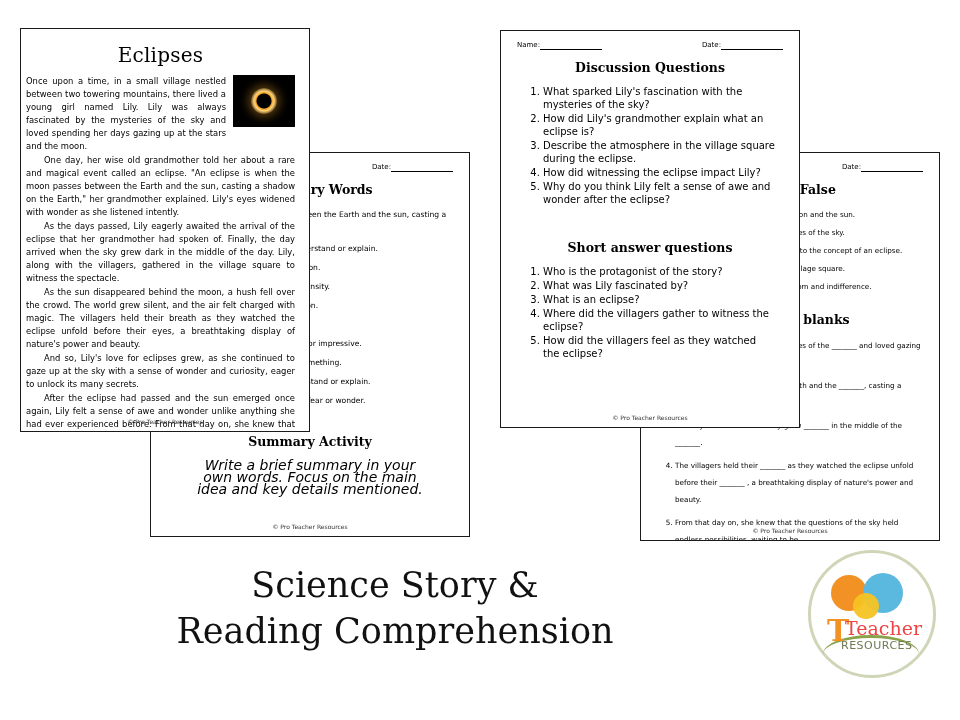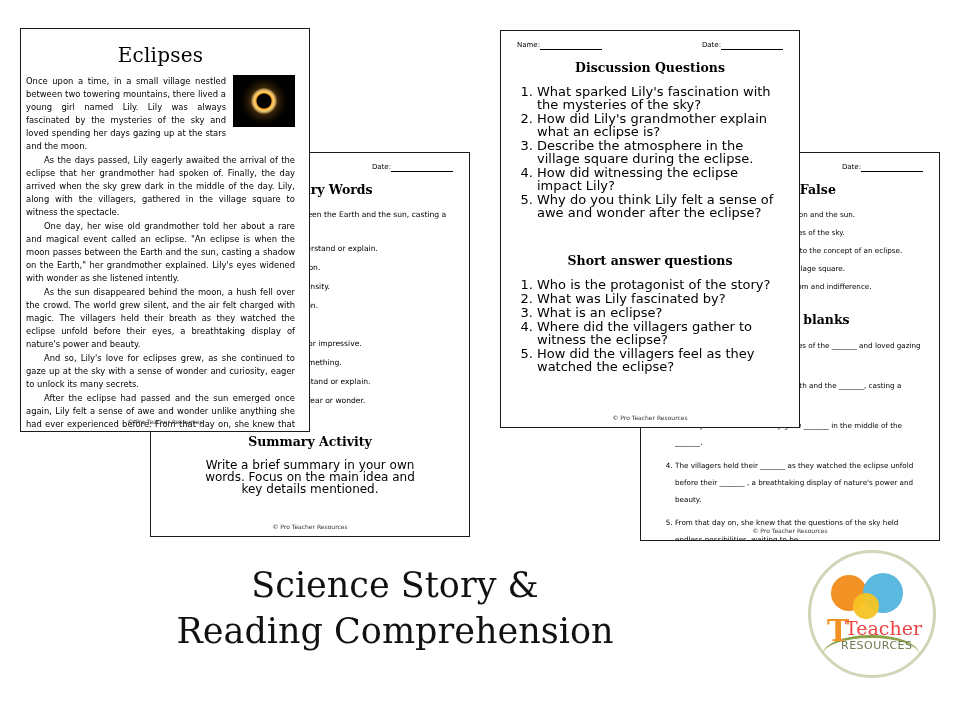--- a/index.html
+++ b/index.html
@@ -60,30 +60,30 @@
   }
   .nameline span u{text-decoration:none;border-bottom:1px solid #000;display:inline-block;min-width:62px;}
   .sheet h2{
     text-align:center;font-size:12.5px;font-family:"DejaVu Serif",serif;
     margin:4px 0 10px 0;font-weight:bold;
   }
   .vocab-list{list-style:none;margin:0;padding:0;font-size:7.6px;line-height:15px;}
   .vocab-list li{margin-bottom:4px;}
   .summary-block{margin-top:26px;}
   .summary-text{
-    text-align:center;font-size:12px;line-height:12px;margin:0 26px;
+    text-align:center;font-size:14px;line-height:12px;margin:0 26px;font-style:italic;
   }
 
   
   #sheet-discussion{
     left:500px;top:30px;width:300px;height:398px;
     padding:10px 16px 0 16px;
     z-index:6;
   }
-  ol.qlist{margin:2px;padding-left:18px;font-size:13px;line-height:13px;}
+  ol.qlist{margin:8px;padding-left:18px;font-size:10px;line-height:13px;}
   ol.qlist li{margin-bottom:1px;}
 
   
   #sheet-truefalse{
     left:640px;top:152px;width:300px;height:389px;
     padding:10px 16px 0 16px;
     z-index:5;
   }
   ol.tflist{margin:0;padding-left:18px;font-size:7.2px;line-height:15px;}
   ol.tflist li{margin-bottom:3px;}
@@ -142,22 +142,22 @@
 
 <div class="stage">
 
   <div class="sheet" id="sheet-story">
     <div class="title">Eclipses</div>
     <div class="story-body">
       <div class="eclipse-fig">
           <span class="ring"></span>
         </div>
       <p class="first">Once upon a time, in a small village nestled between two towering mountains, there lived a young girl named Lily. Lily was always fascinated by the mysteries of the sky and loved spending her days gazing up at the stars and the moon.</p>
+      <p>One day, her wise old grandmother told her about a rare and magical event called an eclipse. "An eclipse is when the moon passes between the Earth and the sun, casting a shadow on the Earth," her grandmother explained. Lily's eyes widened with wonder as she listened intently.</p>
       <p>As the days passed, Lily eagerly awaited the arrival of the eclipse that her grandmother had spoken of. Finally, the day arrived when the sky grew dark in the middle of the day. Lily, along with the villagers, gathered in the village square to witness the spectacle.</p>
-      <p>One day, her wise old grandmother told her about a rare and magical event called an eclipse. "An eclipse is when the moon passes between the Earth and the sun, casting a shadow on the Earth," her grandmother explained. Lily's eyes widened with wonder as she listened intently.</p>
       <p>As the sun disappeared behind the moon, a hush fell over the crowd. The world grew silent, and the air felt charged with magic. The villagers held their breath as they watched the eclipse unfold before their eyes, a breathtaking display of nature's power and beauty.</p>
       <p>And so, Lily's love for eclipses grew, as she continued to gaze up at the sky with a sense of wonder and curiosity, eager to unlock its many secrets.</p>
       <p>After the eclipse had passed and the sun emerged once again, Lily felt a sense of awe and wonder unlike anything she had ever experienced before. From that day on, she knew that the mysteries of the sky held endless possibilities, waiting to be discovered.</p>
     </div>
     <div class="copyright">© Pro Teacher Resources</div>
   </div>
 
   <div class="sheet" id="sheet-vocab">
     <div class="nameline">
       <span><span>Name:</span><u>&nbsp;</u></span>

